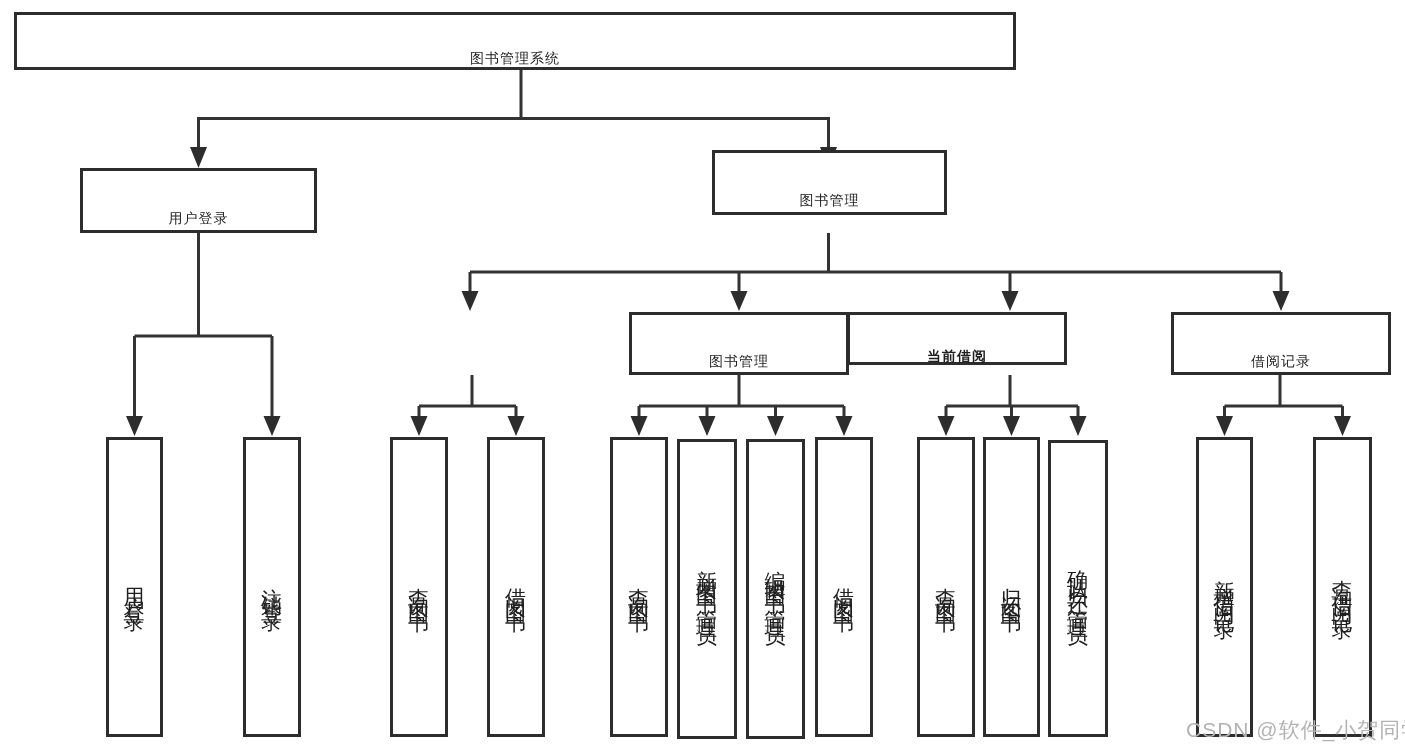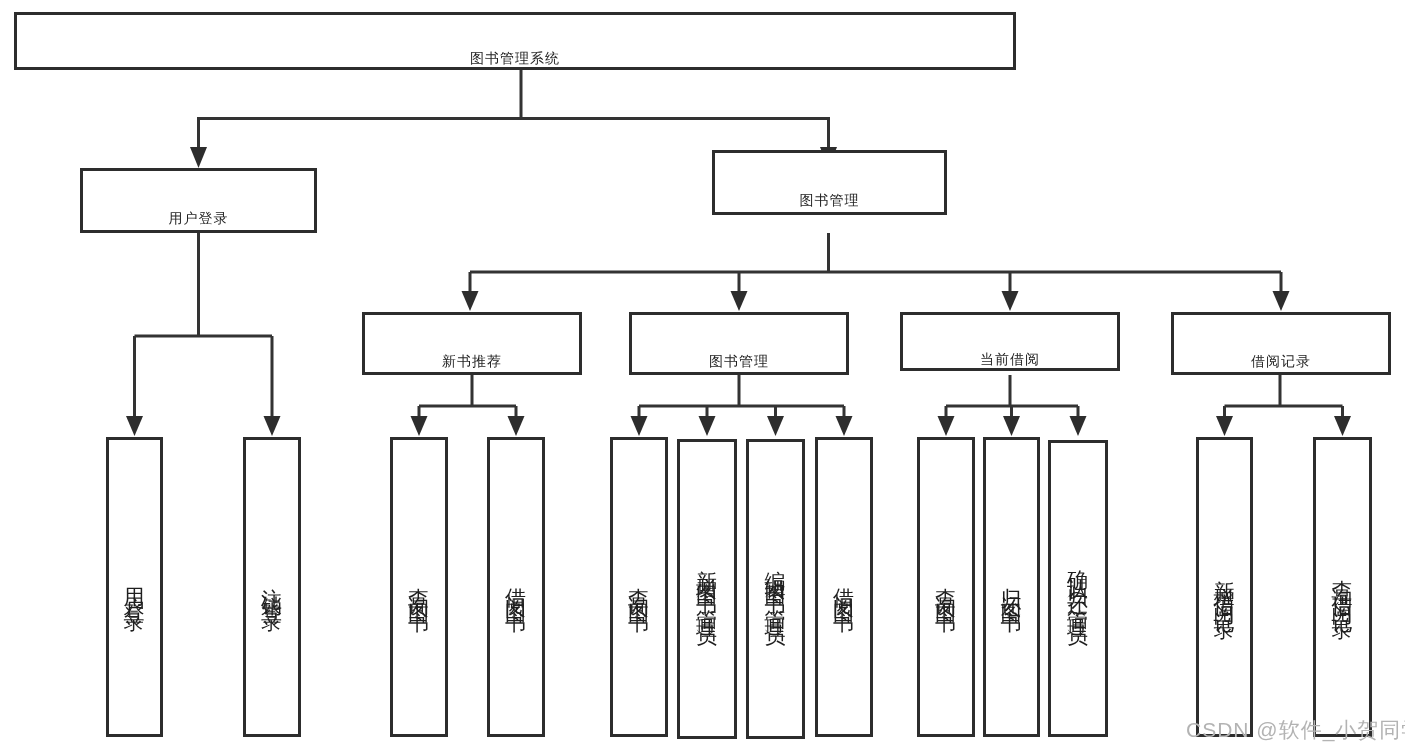--- a/index.html
+++ b/index.html
@@ -108,27 +108,24 @@
     <span class="label">图书管理系统</span>
   </div>
 
   <div class="node hbox" style="left:80px; top:168px; width:237px; height:65px;">
     <span class="label">用户登录</span>
   </div>
   <div class="node hbox" style="left:712px; top:150px; width:235px; height:65px;">
     <span class="label">图书管理</span>
   </div>
 
-  <div class="node hbox" style="left:362px; top:312px; width:220px; height:63px;">
-    <span class="label">新书推荐</span>
-  </div>
   <div class="node hbox" style="left:629px; top:312px; width:220px; height:63px;">
     <span class="label">图书管理</span>
   </div>
-  <div class="node hbox" style="left:900px; top:312px; width:220px; height:59px;">
+  <div class="node hbox" style="left:847px; top:312px; width:220px; height:53px;font-weight:bold;">
     <span class="label">当前借阅</span>
   </div>
   <div class="node hbox" style="left:1171px; top:312px; width:220px; height:63px;">
     <span class="label">借阅记录</span>
   </div>
 
   <div class="node vbox" style="left:106px; top:437px; width:57px; height:300px;">
     <span class="label">用户登录</span>
   </div>
   <div class="node vbox" style="left:243px; top:437px; width:58px; height:300px;">

